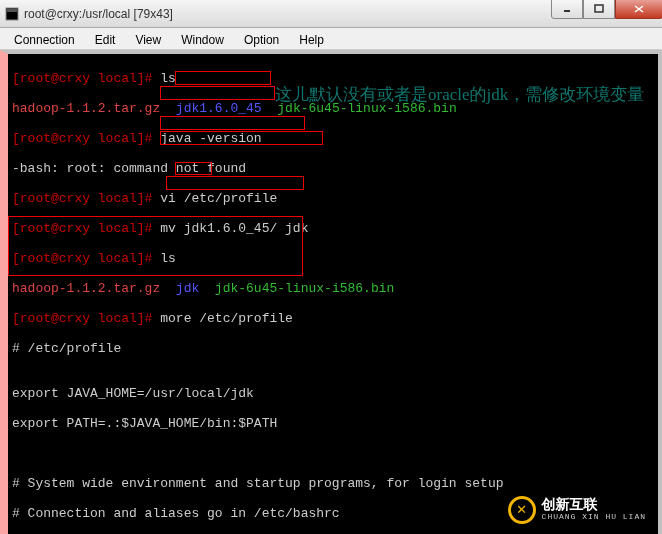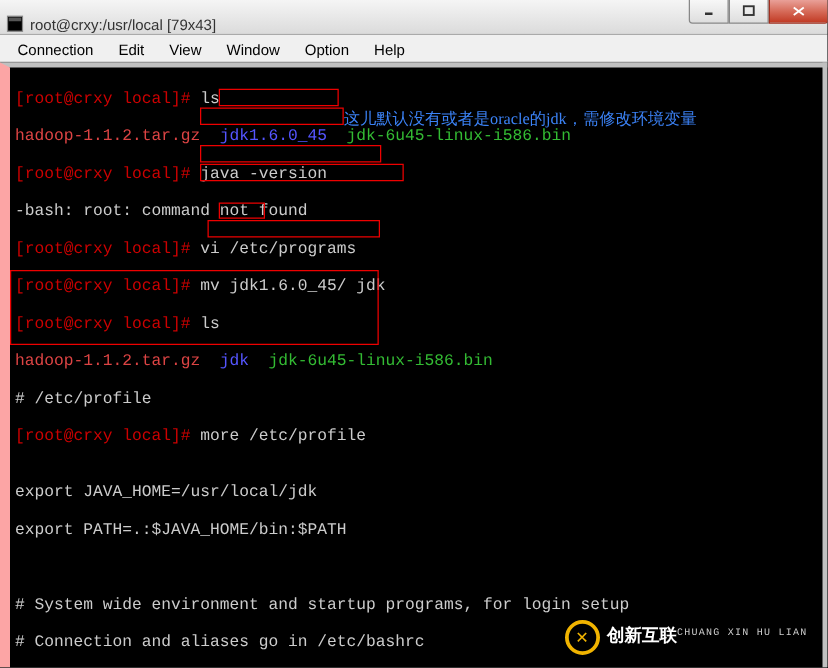--- a/index.html
+++ b/index.html
@@ -19,21 +19,21 @@
       width: 100%;
       height: 100%;
       background: #fff;
       display: flex;
       flex-direction: column;
     }
     .titlebar {
       background: linear-gradient(to bottom, #f5f5f5, #e8e8e8, #dbdbdb);
       height: 28px;
       display: flex;
-      align-items: flex-end;
+      align-items: center;
       padding: 0 4px;
       border-bottom: 1px solid #aaa;
       position: relative;
     }
     .titlebar-icon {
       width: 16px;
       height: 16px;
       margin-right: 4px;
       display: flex;
       align-items: center;
@@ -97,21 +97,21 @@
       border-top: 4px solid #c0c0c0;
       border-left: 8px solid #fca5a5;
       border-right: 4px solid #c0c0c0;
     }
     .line { white-space: pre; }
     .prompt-br { color: #c00; }
     .file-red { color: #d44; }
     .file-blue { color: #55f; }
     .file-green { color: #3b3; }
     .cmd { color: #ccc; }
-    .annotation { color: #3b82f6; position: absolute; font-family: "SimSun", serif; font-size: 13px; }
+    .annotation { color: #0f766e; position: absolute; font-family: "SimSun", serif; font-size: 17px; }
     .redbox {
       position: absolute;
       border: 1px solid #e00;
       pointer-events: none;
     }
     .logo-corner {
       position: absolute;
       right: 12px;
       bottom: 10px;
       display: flex;
@@ -130,21 +130,21 @@
       display: flex;
       align-items: center;
       justify-content: center;
     }
     .logo-icon::after {
       content: "✕";
       color: #f1b400;
       font-size: 16px;
       font-weight: bold;
     }
-    .logo-text { display: flex; flex-direction: row; line-height: 1.05; }
+    .logo-text { display: flex; flex-direction: column; line-height: 1.05; }
     .logo-sub { font-size: 8px; letter-spacing: 1px; color: #ccc; font-weight: normal; }
   </style>
 </head>
 <body>
 
 <div class="window-chrome">
   <div class="titlebar">
     <span class="titlebar-icon">
       <svg width="14" height="14" viewBox="0 0 14 14">
           <rect x="1" y="1" width="12" height="12" fill="#000" stroke="#888"></rect>
@@ -179,26 +179,26 @@
     <span class="menu-item">Window</span>
     <span class="menu-item">Option</span>
     <span class="menu-item">Help</span>
   </div>
 
   <div class="terminal">
 <div class="line"><span class="prompt-br">[root@crxy local]# </span><span class="cmd">ls</span></div>
 <div class="line"><span class="file-red">hadoop-1.1.2.tar.gz</span>  <span class="file-blue">jdk1.6.0_45</span>  <span class="file-green">jdk-6u45-linux-i586.bin</span></div>
 <div class="line"><span class="prompt-br">[root@crxy local]# </span><span class="cmd">java -version</span></div>
 <div class="line">-bash: root: command not found</div>
-<div class="line"><span class="prompt-br">[root@crxy local]# </span><span class="cmd">vi /etc/programs</span></div>
+<div class="line"><span class="prompt-br">[root@crxy local]# </span><span class="cmd">vi /etc/profile</span></div>
 <div class="line"><span class="prompt-br">[root@crxy local]# </span><span class="cmd">mv jdk1.6.0_45/ jdk</span></div>
 <div class="line"><span class="prompt-br">[root@crxy local]# </span><span class="cmd">ls</span></div>
 <div class="line"><span class="file-red">hadoop-1.1.2.tar.gz</span>  <span class="file-blue">jdk</span>  <span class="file-green">jdk-6u45-linux-i586.bin</span></div>
+<div class="line"><span class="prompt-br">[root@crxy local]# </span><span class="cmd">more /etc/profile</span></div>
 <div class="line"># /etc/profile</div>
-<div class="line"><span class="prompt-br">[root@crxy local]# </span><span class="cmd">more /etc/profile</span></div>
 <div class="line"></div>
 <div class="line">export JAVA_HOME=/usr/local/jdk</div>
 <div class="line">export PATH=.:$JAVA_HOME/bin:$PATH</div>
 <div class="line"></div>
 <div class="line"></div>
 <div class="line"># System wide environment and startup programs, for login setup</div>
 <div class="line"># Connection and aliases go in /etc/bashrc</div>
 <div class="line"></div>
 
 

